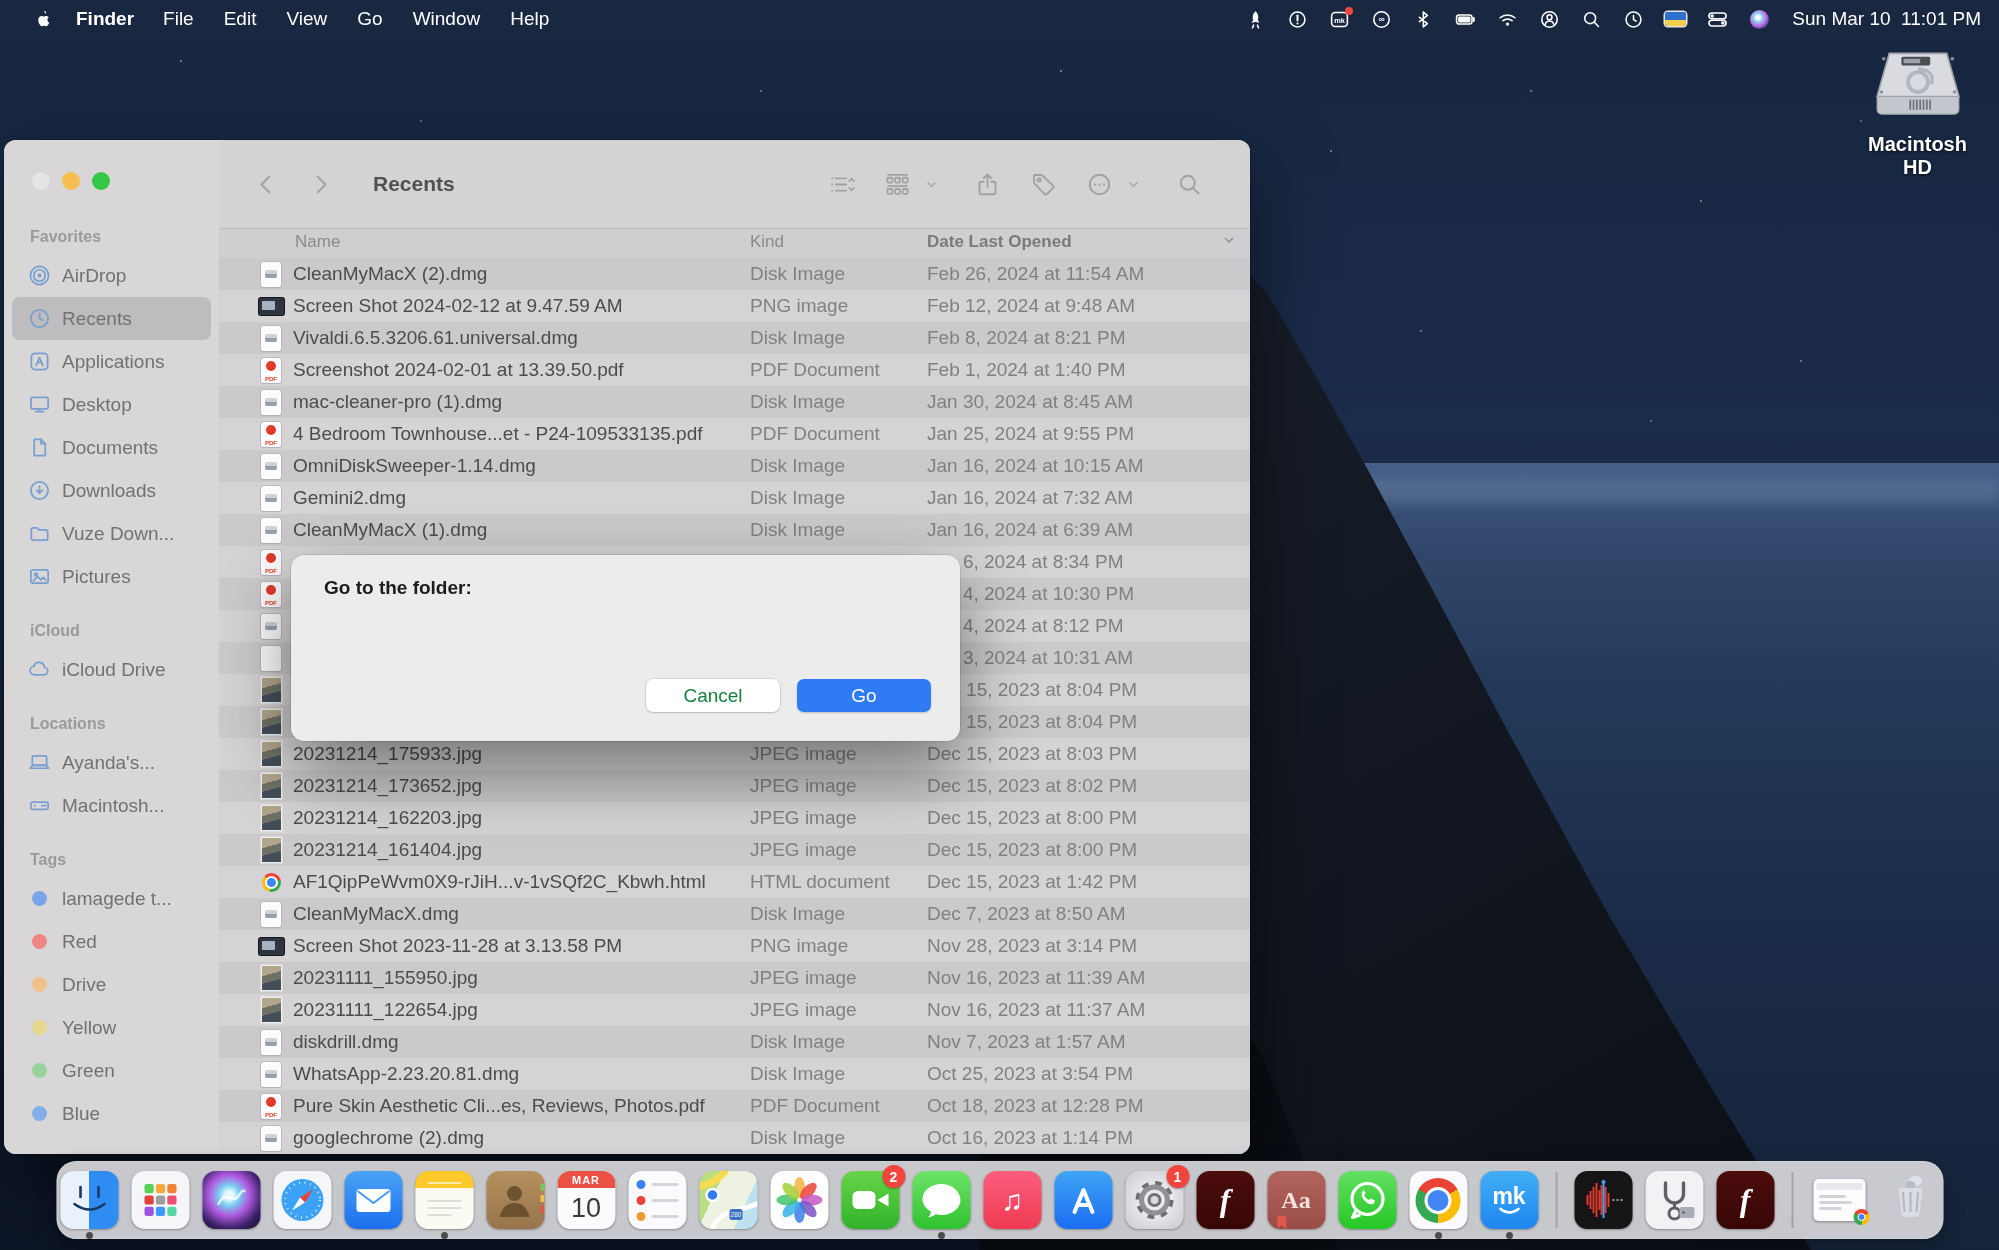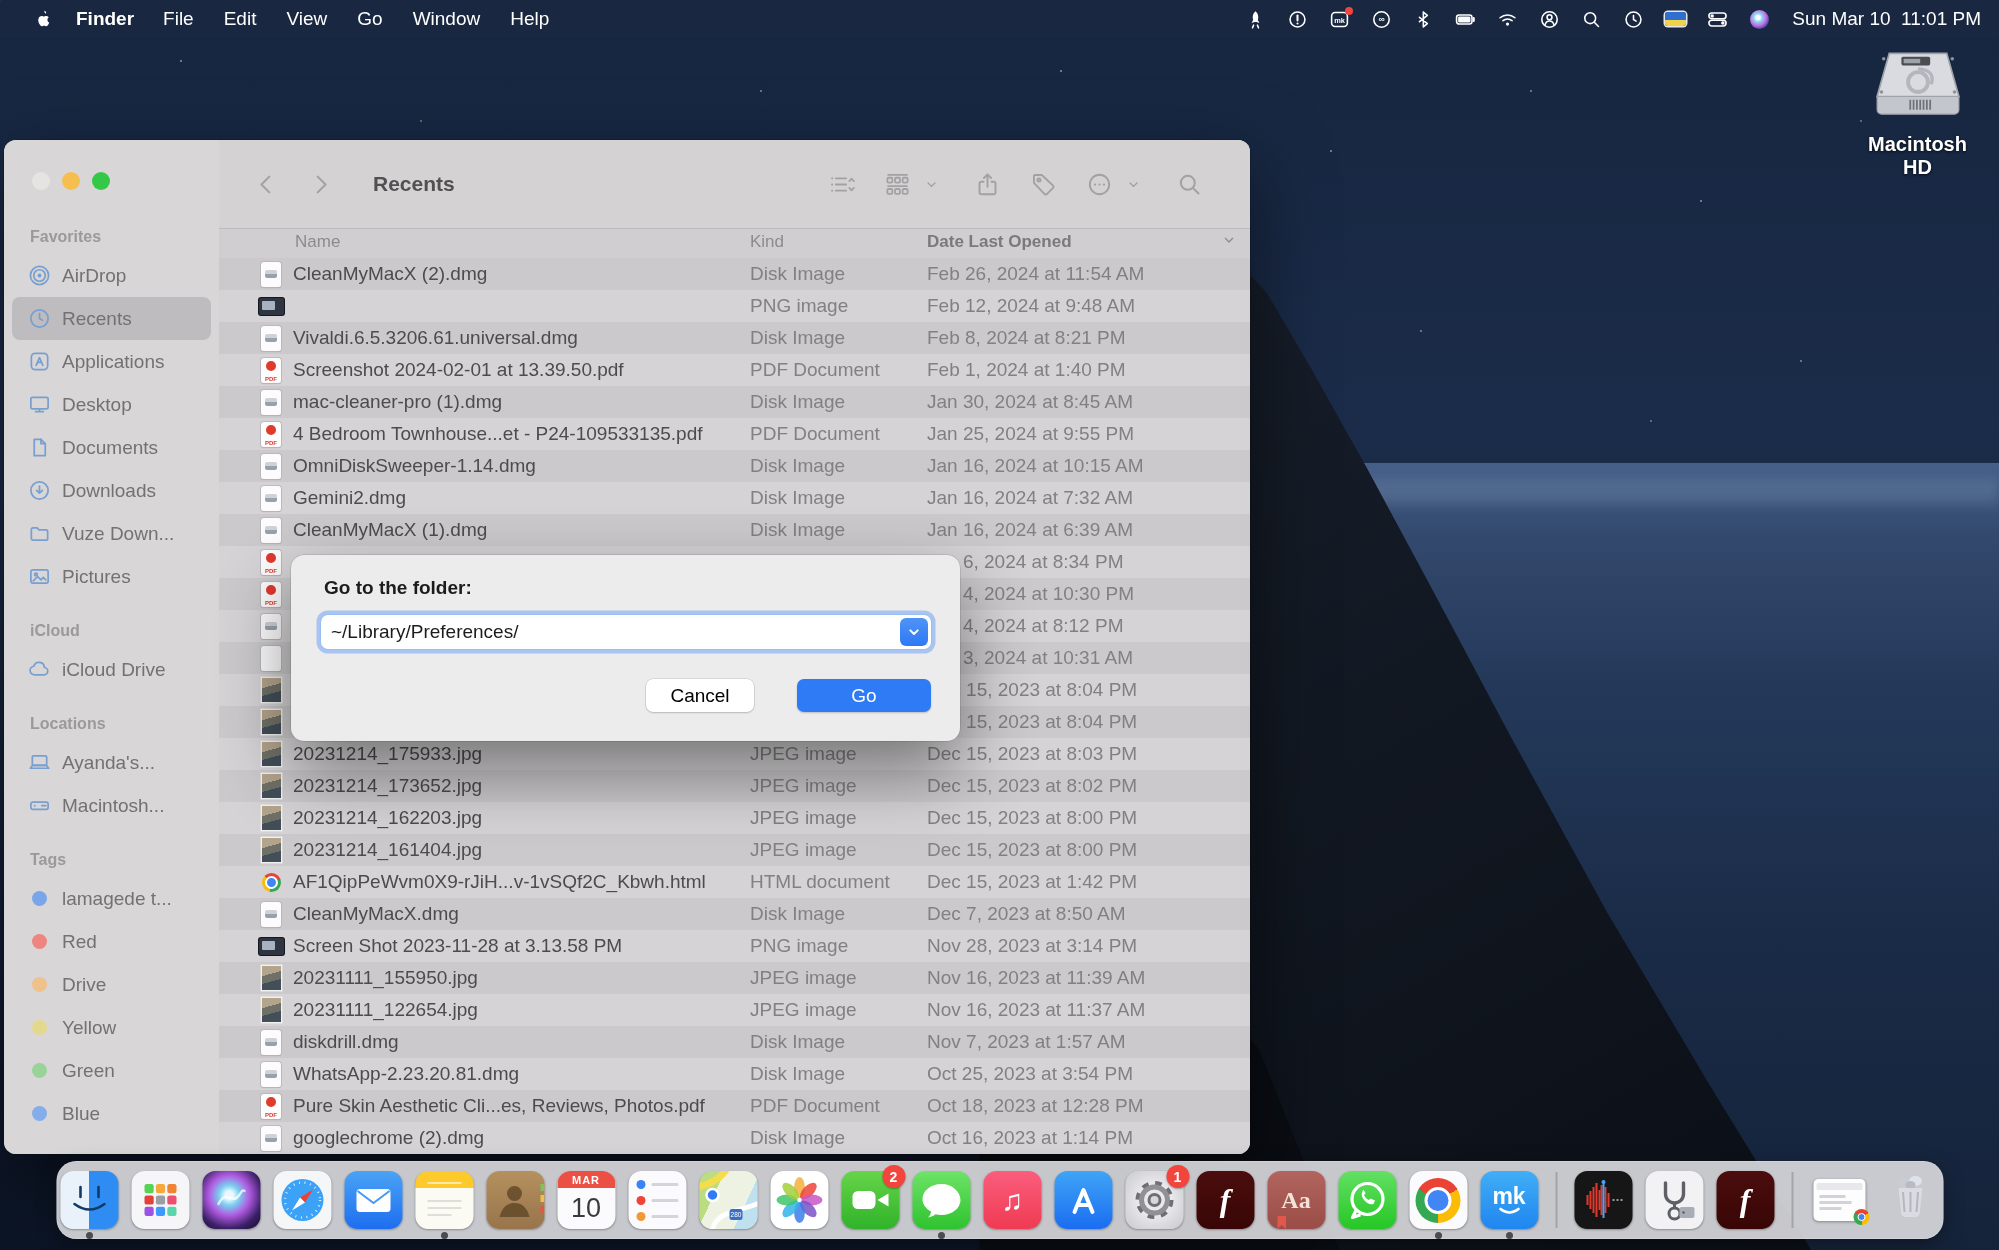--- a/index.html
+++ b/index.html
@@ -83,21 +83,21 @@
   .fi-chrome i{width:9px;height:9px;border:2.2px solid #fff;background:#4285f4;border-radius:50%;display:block;}
   
   .dialog{position:absolute;left:291px;top:555px;width:669px;height:186px;background:#ececec;border-radius:13px;box-shadow:0 0 0 .5px rgba(0,0,0,.18),0 30px 70px rgba(0,0,0,.45);z-index:30;}
   .dialog-label{position:absolute;left:33px;top:22px;font-size:19px;font-weight:700;color:#1c1c1e;}
   .combo{position:absolute;left:30px;top:60px;width:610px;height:34px;background:#fff;border-radius:7px;box-shadow:0 0 0 1px #9cbef2,0 0 0 4.5px rgba(77,141,245,.42);display:flex;align-items:center;}
   .combo-input{flex:1;border:none;outline:none;background:transparent;font-size:19px;color:#1c1c1e;padding:0 10px;font-family:inherit;height:100%;}
   .combo-btn{width:28px;height:28px;margin-right:3px;border:none;border-radius:6px;background:linear-gradient(180deg,#4f94f7,#2e78f4);color:#fff;display:flex;align-items:center;justify-content:center;padding:0;}
   .combo-btn svg{width:16px;height:16px;}
   .dialog-buttons{position:absolute;left:0;top:124px;width:100%;height:32px;}
   .btn{position:absolute;height:33px;border:none;border-radius:7px;font-size:19px;font-family:inherit;display:flex;align-items:center;justify-content:center;}
-  .btn.cancel{left:355px;width:108px;background:#fff;color:#000000;box-shadow:0 0 0 .5px rgba(0,0,0,.15),0 1px 2px rgba(0,0,0,.15);}
+  .btn.cancel{left:355px;width:134px;background:#fff;color:#15803d;box-shadow:0 0 0 .5px rgba(0,0,0,.15),0 1px 2px rgba(0,0,0,.15);}
   .btn.go{left:506px;width:134px;background:#2f7bf5;color:#fff;box-shadow:0 1px 2px rgba(0,0,0,.2);}
   
   .dock{position:absolute;left:50%;transform:translateX(-50%);bottom:11px;height:78px;background:rgba(225,225,229,.88);border-radius:20px;box-shadow:0 0 0 .5px rgba(255,255,255,.4) inset,0 6px 20px rgba(0,0,0,.35);display:flex;align-items:center;gap:13px;padding:0 4px;z-index:40;}
   .dock-item{position:relative;width:58px;height:58px;flex:none;}
   .di{width:58px;height:58px;border-radius:13px;position:relative;display:flex;align-items:center;justify-content:center;box-shadow:0 1px 2px rgba(0,0,0,.3);overflow:hidden;}
   .di svg{width:58px;height:58px;position:absolute;left:0;top:0;}
   .di.nobg{box-shadow:none;background:transparent;overflow:visible;}
   .dock-sep{width:2px;height:56px;background:rgba(0,0,0,.18);flex:none;margin:0 4px;}
   .badge{position:absolute;top:-6px;right:-6px;min-width:23px;height:23px;border-radius:12px;background:#f2453d;color:#fff;font-size:14px;font-weight:700;display:flex;align-items:center;justify-content:center;z-index:3;box-shadow:0 1px 2px rgba(0,0,0,.3);}
   .run-dot{position:absolute;bottom:-10px;left:50%;transform:translateX(-50%);width:7px;height:7px;border-radius:50%;background:#4c4b50;}
@@ -517,20 +517,21 @@
             </span>
           </span>
           <span class="fcell f-name">CleanMyMacX (2).dmg</span>
           <span class="fcell f-kind">Disk Image</span>
           <span class="fcell f-date">Feb 26, 2024 at 11:54 AM</span>
         </div>
         <div class="frow">
           <span class="fcell f-ic">
             <span class="fi-shot"></span>
           </span>
+          <span class="fcell f-name">Screen Shot 2024-02-12 at 9.47.59 AM</span>
           <span class="fcell f-kind">PNG image</span>
           <span class="fcell f-date">Feb 12, 2024 at 9:48 AM</span>
         </div>
         <div class="frow">
           <span class="fcell f-ic">
             <span class="fi-page">
               <span class="fi-drive"></span>
             </span>
           </span>
           <span class="fcell f-name">Vivaldi.6.5.3206.61.universal.dmg</span>
@@ -771,28 +772,20 @@
           <span class="fcell f-name">googlechrome (2).dmg</span>
           <span class="fcell f-kind">Disk Image</span>
           <span class="fcell f-date">Oct 16, 2023 at 1:14 PM</span>
         </div>
       </div>
   </div>
 </div>
 
 <div class="dialog">
   <div class="dialog-label">Go to the folder:</div>
-  <div class="combo">
-    <input class="combo-input" value="~/Library/Preferences/" style="">
-    <button class="combo-btn">
-        <svg viewBox="0 0 24 24" fill="none" stroke="#fff" stroke-width="3" stroke-linecap="round" stroke-linejoin="round">
-          <path d="M6.5 9.5l5.5 5.5 5.5-5.5"></path>
-        </svg>
-      </button>
-  </div>
   <div class="dialog-buttons">
     <button class="btn cancel">Cancel</button>
     <button class="btn go">Go</button>
   </div>
 </div>
 
 <div class="dock" id="dock">
     <div class="dock-item">
       <div class="di di-finder">
         <svg viewBox="0 0 58 58">

